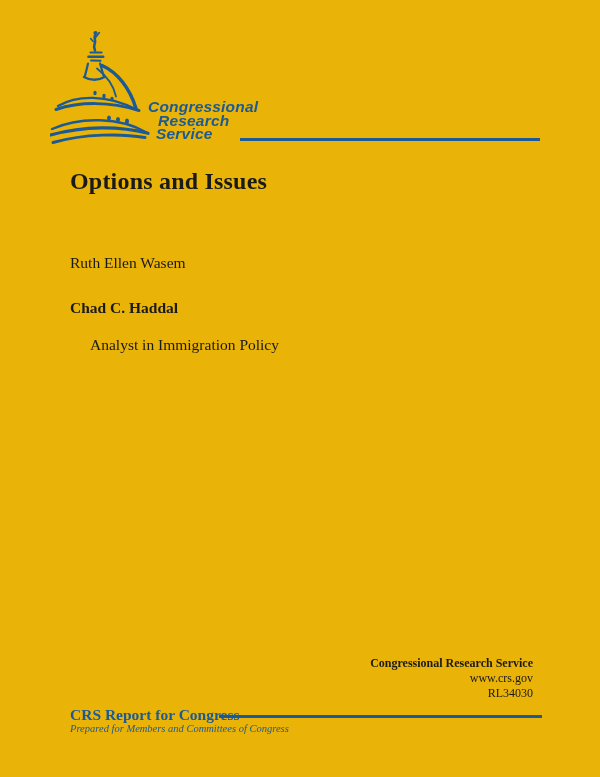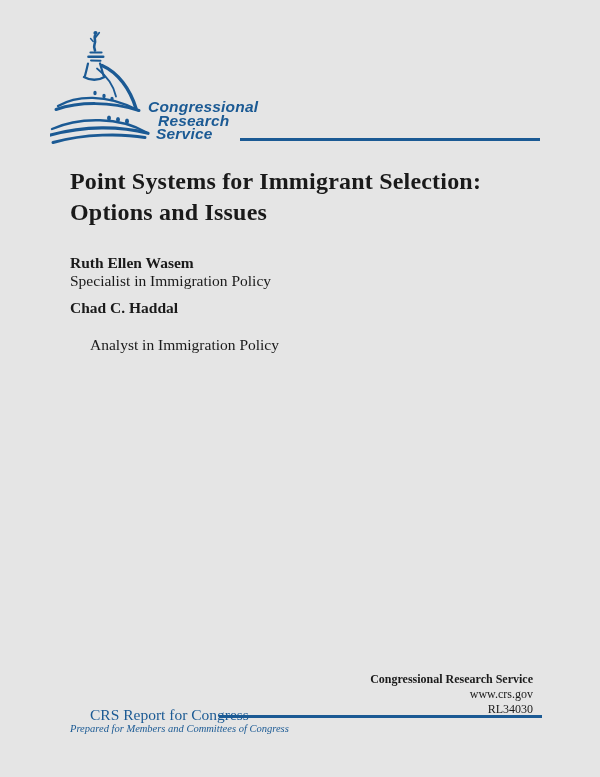--- a/index.html
+++ b/index.html
@@ -4,21 +4,21 @@
 <style>
   html, body {
     margin: 0;
     padding: 0;
     background: #ffffff;
   }
   .page {
     position: relative;
     width: 600px;
     height: 777px;
-    background: #e5e5e5;
+    background: #eab308;
     overflow: hidden;
     font-family: "Liberation Serif", "DejaVu Serif", serif;
     color: #1a1a1a;
   }
   
   .dome {
     position: absolute;
     left: 50px;
     top: 27px;
     width: 100px;
@@ -58,46 +58,45 @@
     white-space: nowrap;
   }
   
   .byline {
     position: absolute;
     left: 70px;
     font-size: 15.5px;
     line-height: 18px;
     white-space: nowrap;
   }
-  .name1 { top: 254px; font-weight: bold; }
+  .name1 { top: 254px; font-weight: normal; }
   .role1 { top: 272px; }
   .name2 { top: 299px; font-weight: bold; text-align: center; }
   .role2 { top: 336px; margin-left: 20px; }
   .date  { top: 353px; }
   
   .footer-right {
     position: absolute;
     right: 67px;
-    top: 672px;
+    top: 656px;
     text-align: right;
     font-size: 12px;
     line-height: 15px;
     white-space: nowrap;
   }
   .footer-right .org { font-weight: bold; }
   
   .footer-left-title {
     position: absolute;
     left: 70px;
     top: 706px;
     font-size: 15.5px;
-    font-weight: normal;
+    font-weight: bold;
     color: #1b5a94;
     white-space: nowrap;
-    margin-left: 20px;
   }
   .footer-left-sub {
     position: absolute;
     left: 70px;
     top: 723px;
     font-size: 10.5px;
     font-style: italic;
     color: #1b5a94;
     white-space: nowrap;
   }
@@ -145,26 +144,24 @@
 
   <div class="logo-text">
     <div class="lt1">Congressional</div>
     <div class="lt2">Research</div>
     <div class="lt3">Service</div>
   </div>
 
   <div class="rule top-rule"></div>
 
   <div class="title">
-    <div>Point Systems for Immigrant Selection:</div>
     <div>Options and Issues</div>
   </div>
 
   <div class="byline name1">Ruth Ellen Wasem</div>
-  <div class="byline role1">Specialist in Immigration Policy</div>
   <div class="byline name2">Chad C. Haddal</div>
   <div class="byline role2">Analyst in Immigration Policy</div>
 
 
   <div class="footer-right">
     <div class="org">Congressional Research Service</div>
     <div>www.crs.gov</div>
     <div>RL34030</div>
   </div>
 

